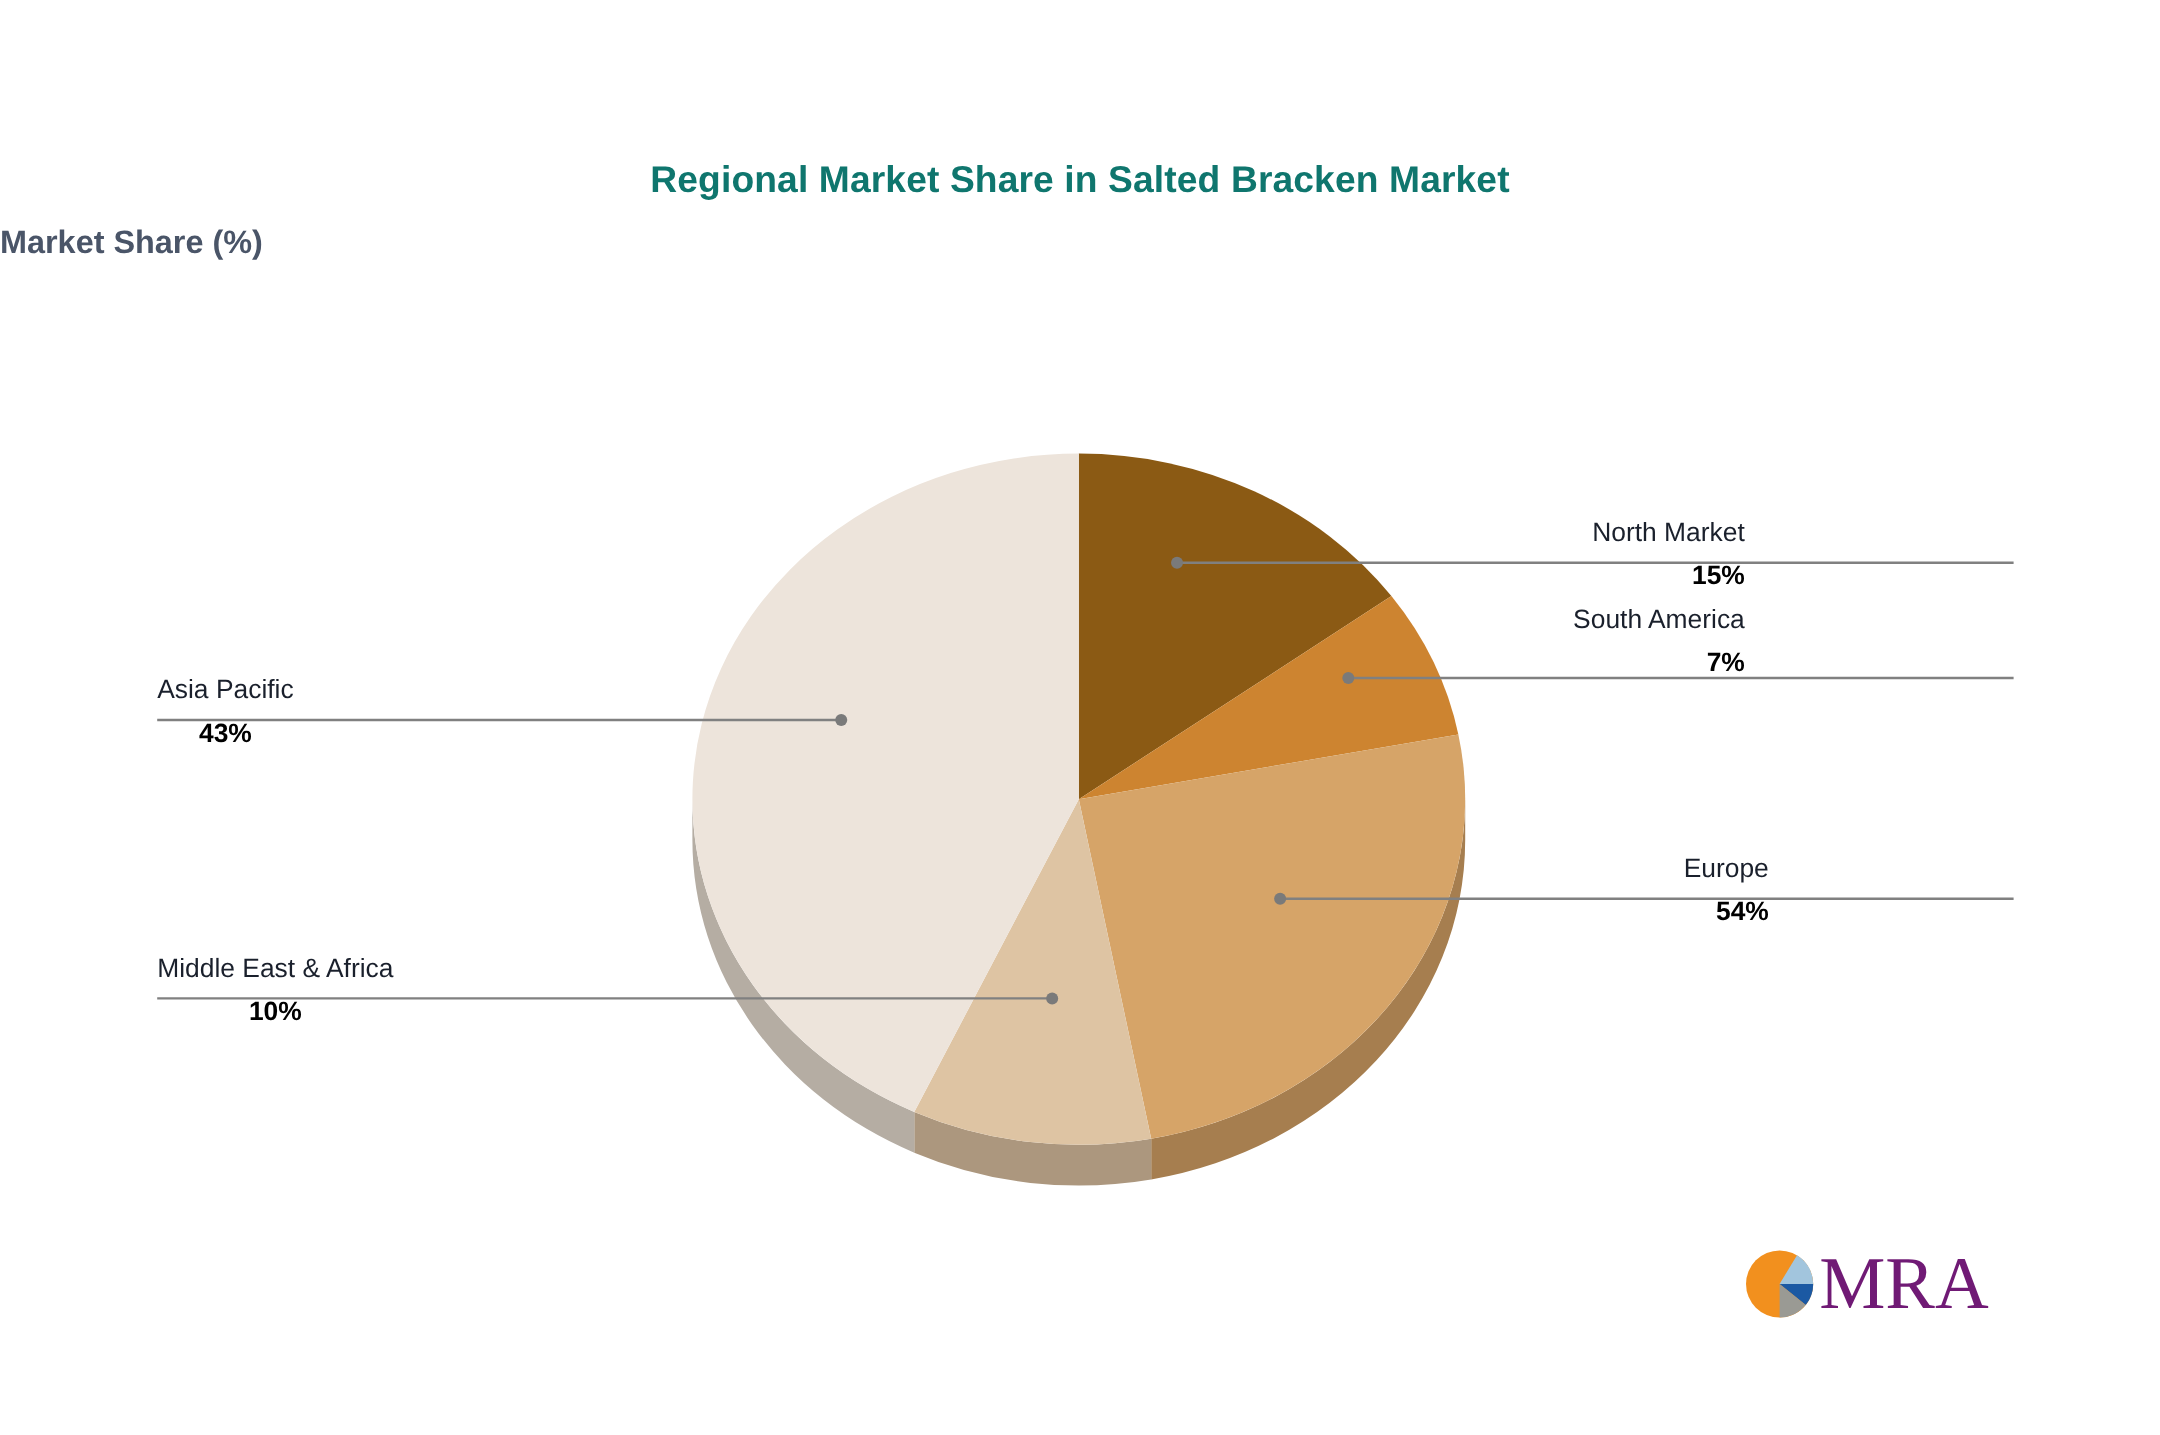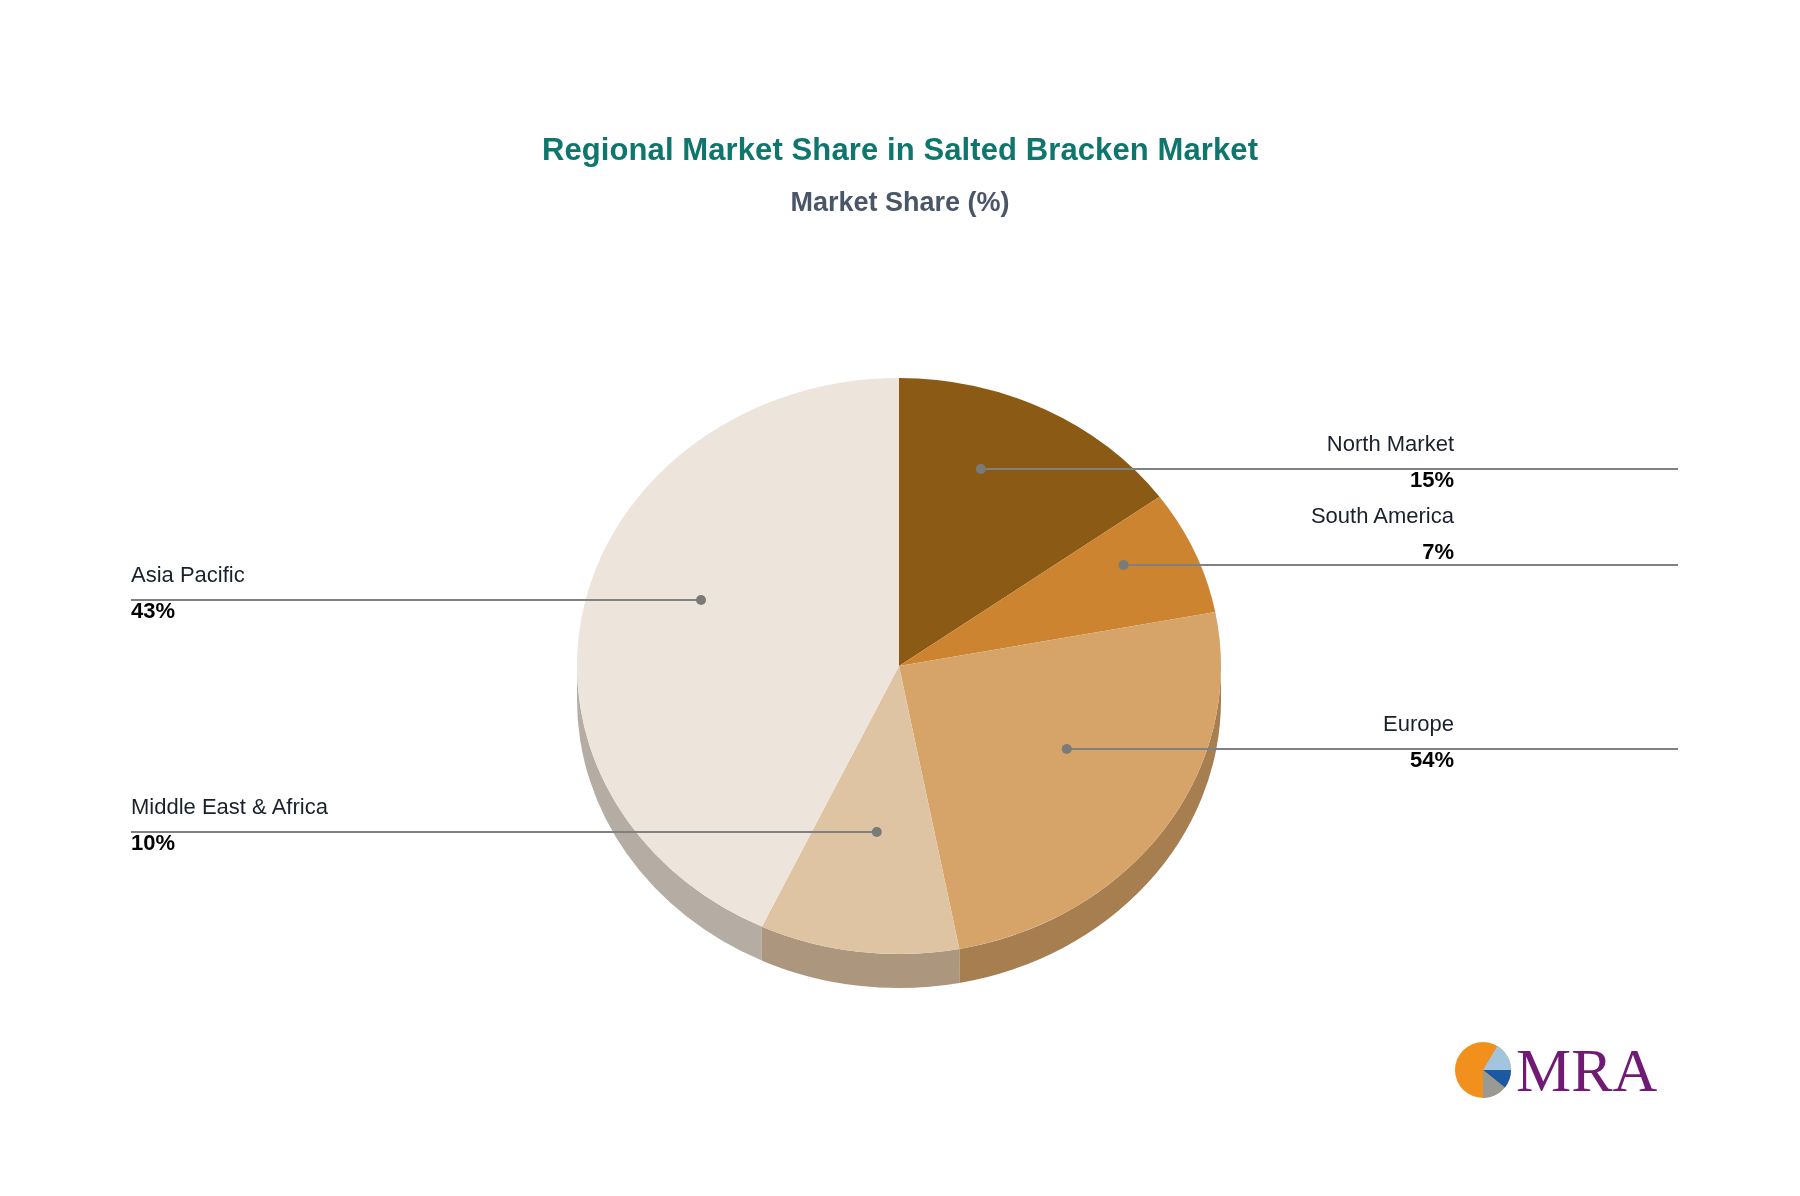--- a/index.html
+++ b/index.html
@@ -28,21 +28,21 @@
     font-size: 31px;
     font-weight: bold;
     color: #0f766e;
     letter-spacing: 0.1px;
   }
   .chart-subtitle {
     position: absolute;
     top: 187px;
     left: 0;
     width: 1800px;
-    text-align: center;
+    text-align: left;
     font-size: 27px;
     font-weight: bold;
     color: #4a5568;
   }
   svg.pie-svg {
     position: absolute;
     left: 0;
     top: 0;
     width: 1800px;
     height: 1196px;
@@ -58,21 +58,21 @@
     line-height: 30px;
   }
   .callout .val {
     display: block;
     line-height: 30px;
     color: #000000;
     padding-top: 6px;
     font-weight: bold;
   }
   .callout.right { text-align: right; }
-  .callout.left  { text-align: left; }
+  .callout.left  { text-align: center; }
 
   .logo-wrap {
     position: absolute;
     left: 1452px;
     top: 1032px;
     height: 76px;
     display: flex;
     align-items: center;
   }
   .logo-text {
@@ -133,21 +133,21 @@
   <div class="callout right" style="right:346px; top:429px;">
     <span class="cat">North Market</span>
     <span class="val">15%</span>
   </div>
 
   <div class="callout right" style="right:346px; top:501px;">
     <span class="cat">South America</span>
     <span class="val">7%</span>
   </div>
 
-  <div class="callout right" style="right:346px; top:709px;">
+  <div class="callout right" style="right:326px; top:709px;">
     <span class="cat">Europe</span>
     <span class="val">54%</span>
   </div>
 
   <div class="callout left" style="left:131px; top:560px;">
     <span class="cat">Asia Pacific</span>
     <span class="val">43%</span>
   </div>
 
   <div class="callout left" style="left:131px; top:792px;">

